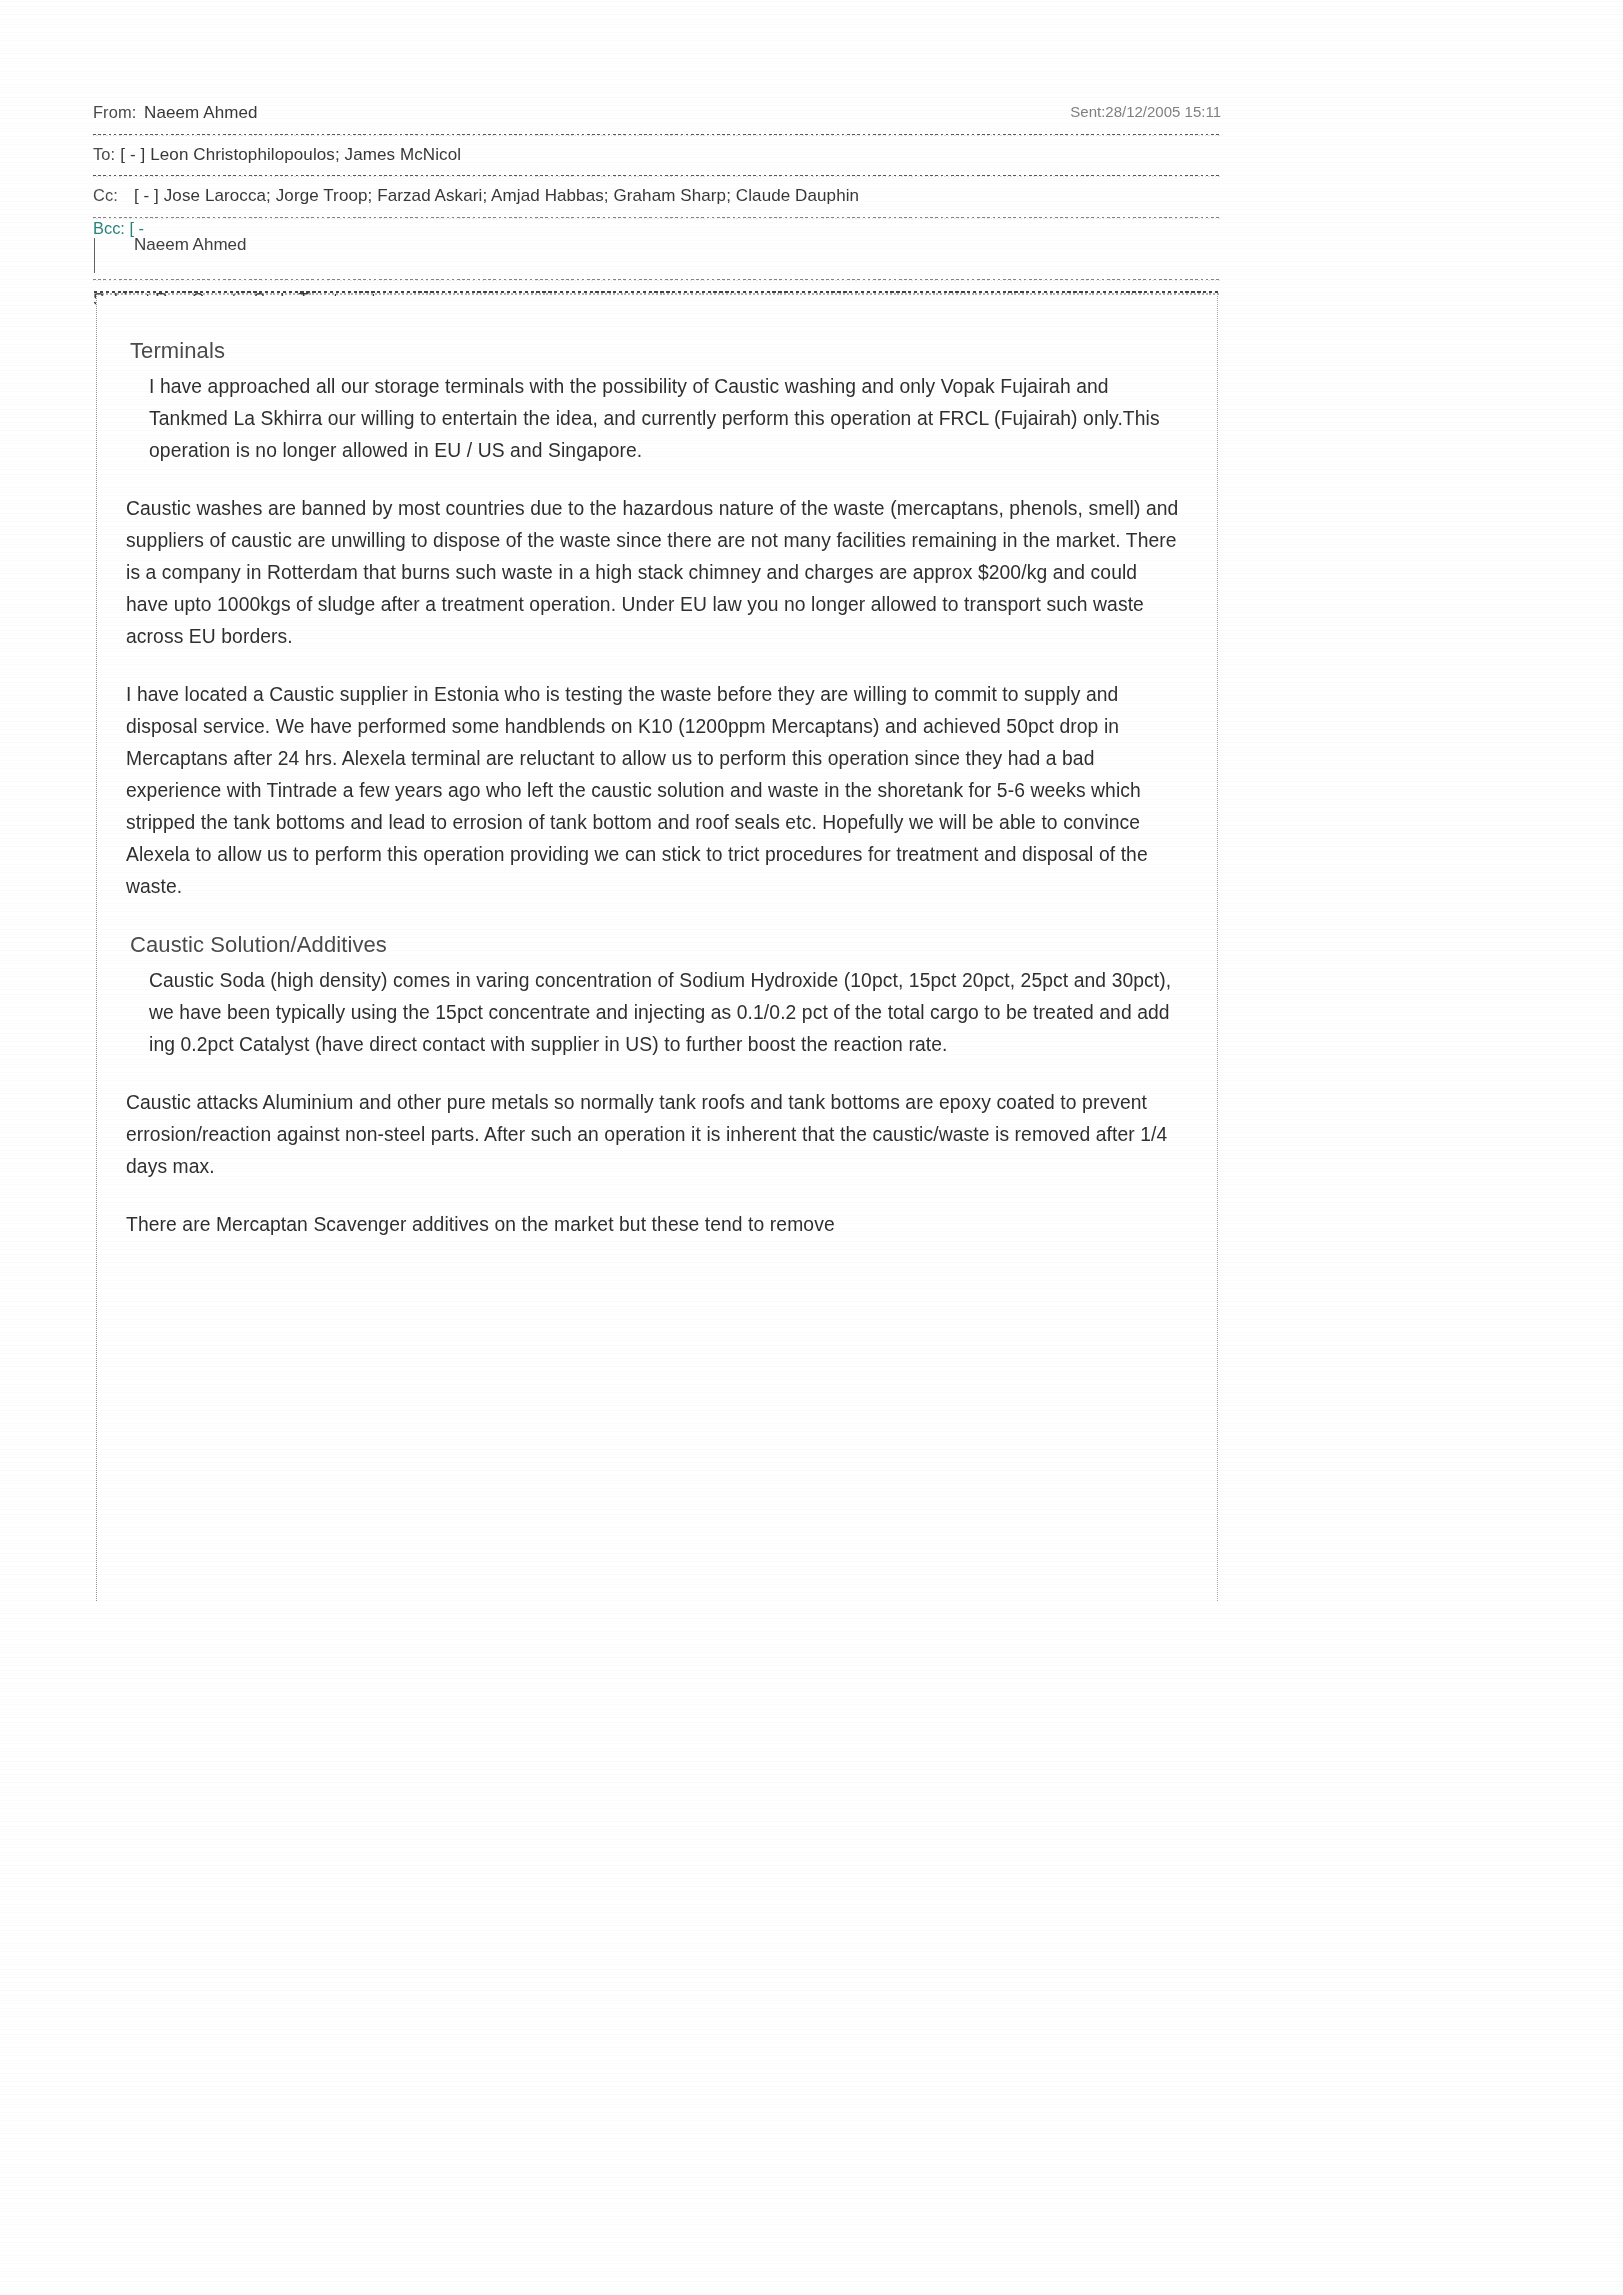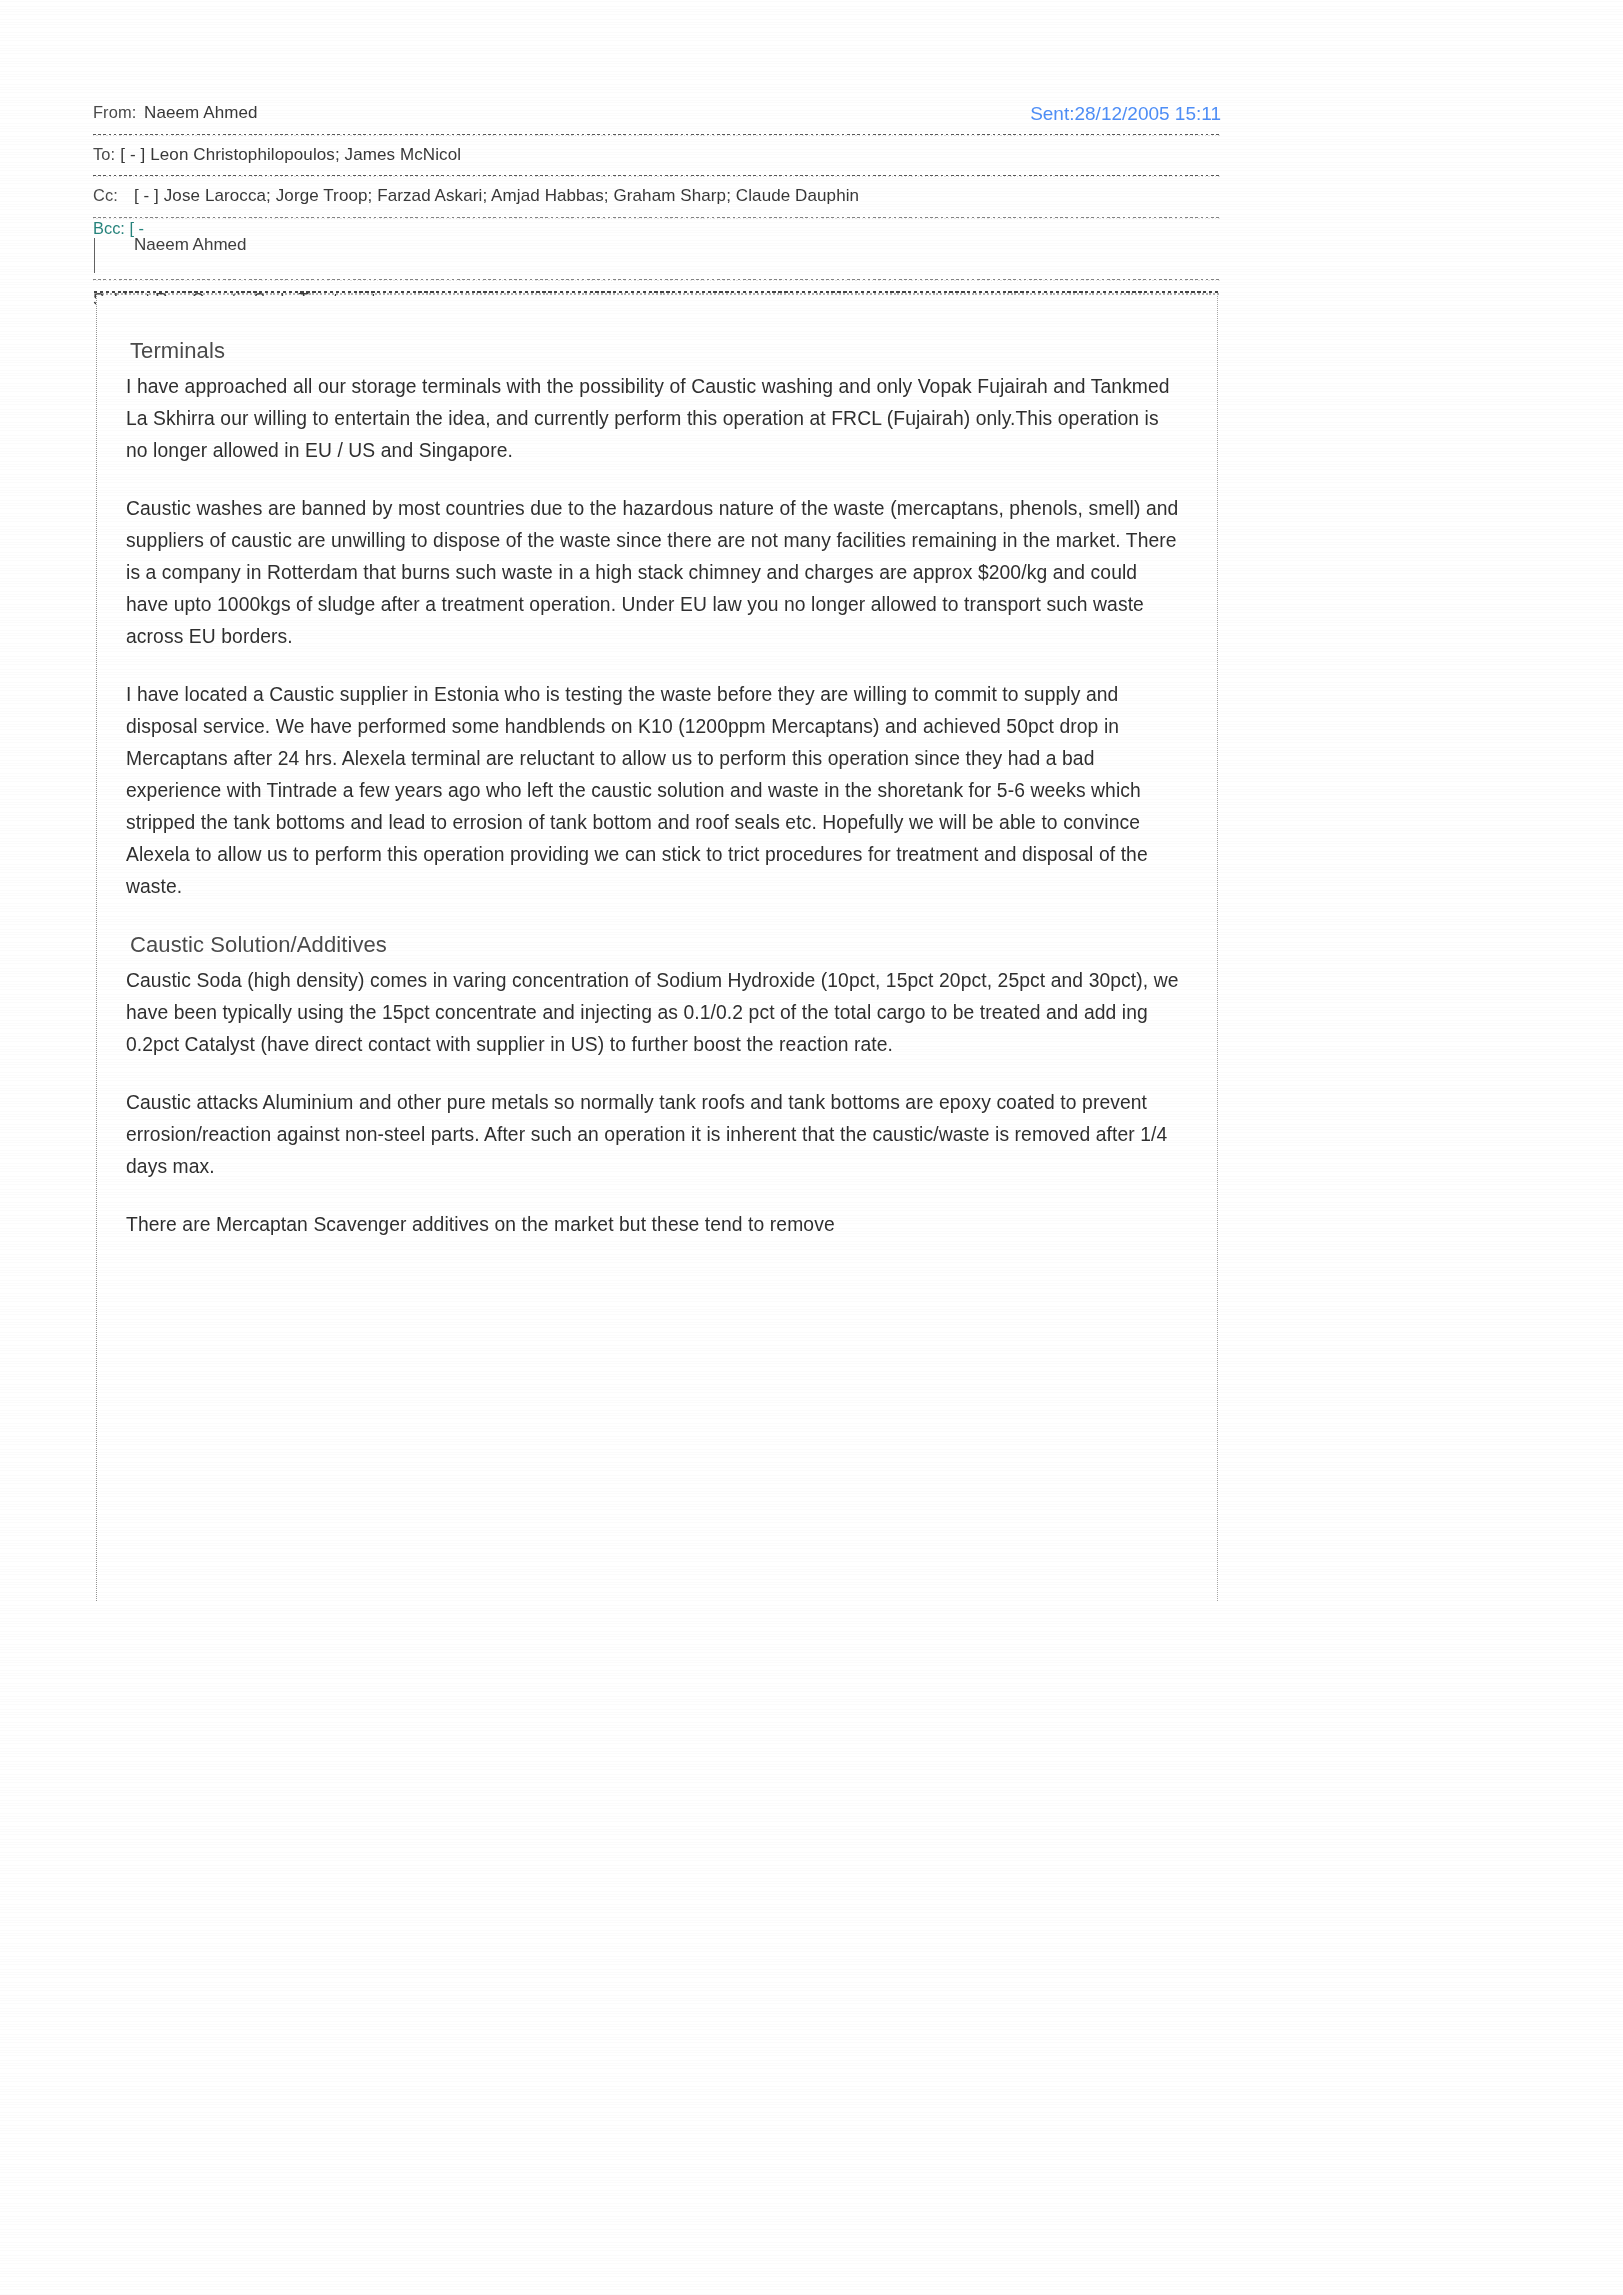--- a/index.html
+++ b/index.html
@@ -50,22 +50,22 @@
     opacity: 0.95;
   }
 
   .hdr-from .hdr-label { width: 51px; }
   .hdr-from .hdr-value { font-size: 17px; }
 
   .hdr-sent {
     position: absolute;
     right: 0;
     top: 0;
-    font-size: 19px;
-    color: #3b82f6;
+    font-size: 15px;
+    color: #737373;
     white-space: nowrap;
     opacity: 0.9;
   }
 
   .rule {
     width: 100%;
     height: 2px;
     margin: 0;
     background-image:
       repeating-linear-gradient(to right,
@@ -169,20 +169,21 @@
     line-height: 32px;
     color: #232323;
     letter-spacing: 0.1px;
     margin: 0 0 26px 0;
     max-width: 1054px;
     opacity: 0.94;
   }
 
   .para.tight {
     margin-bottom: 0;
+    margin-left: 23px;
   }
 
   .section-head {
     font-size: 22px;
     line-height: 32px;
     color: #404040;
     letter-spacing: 0.1px;
     margin: 4px;
     opacity: 0.94;
   }

